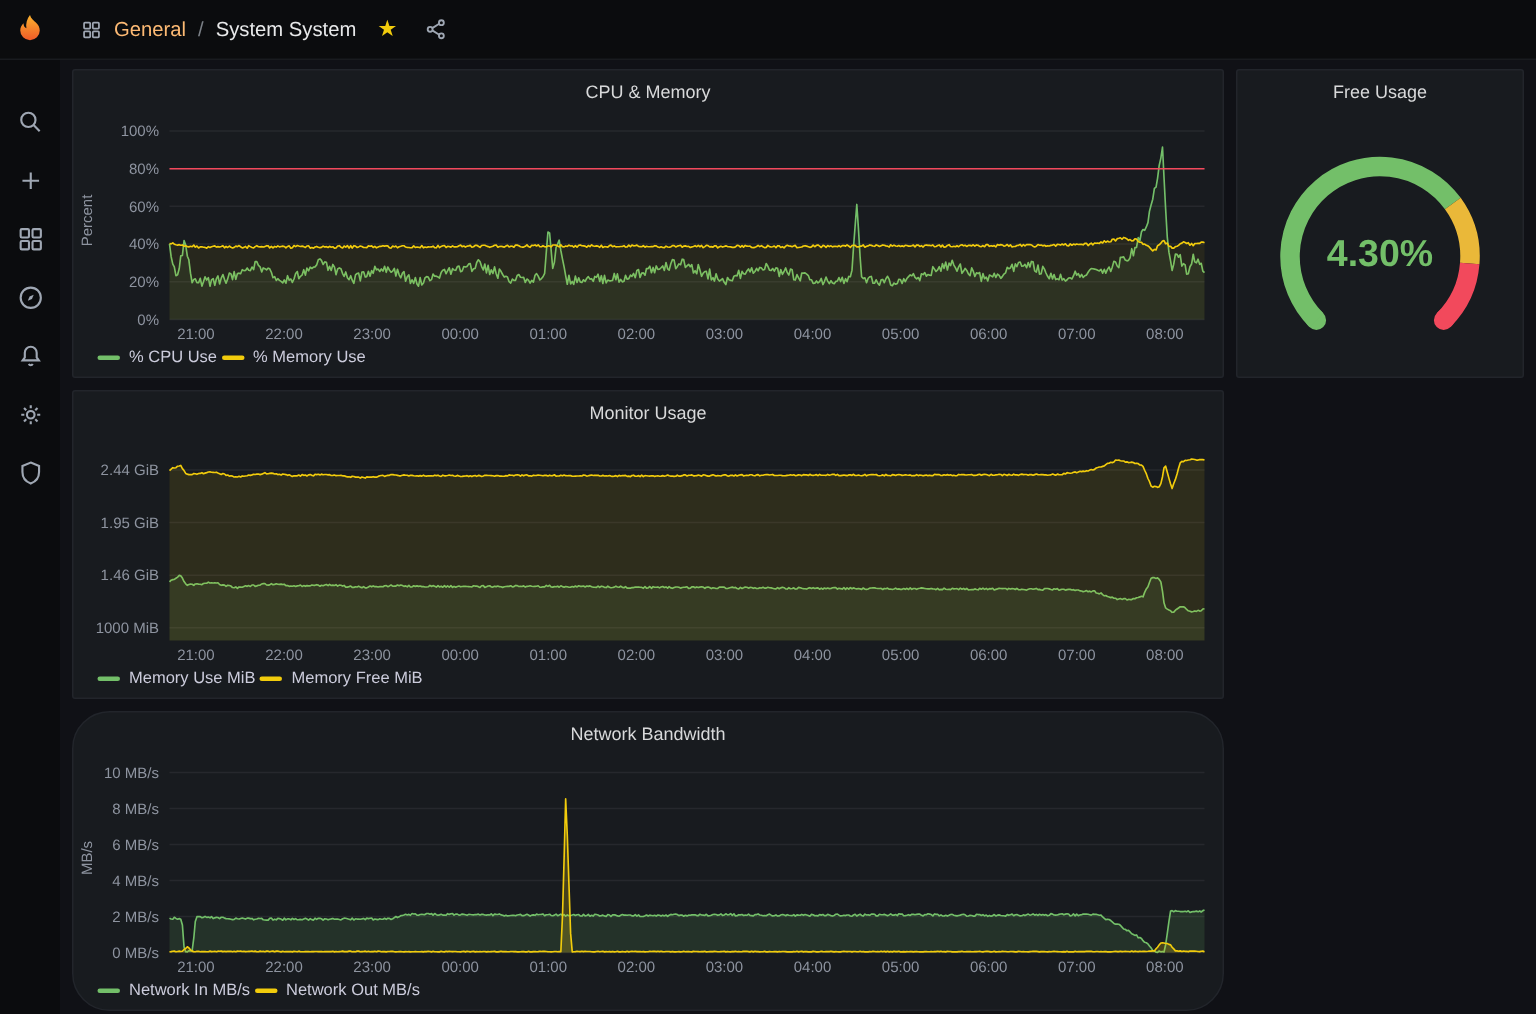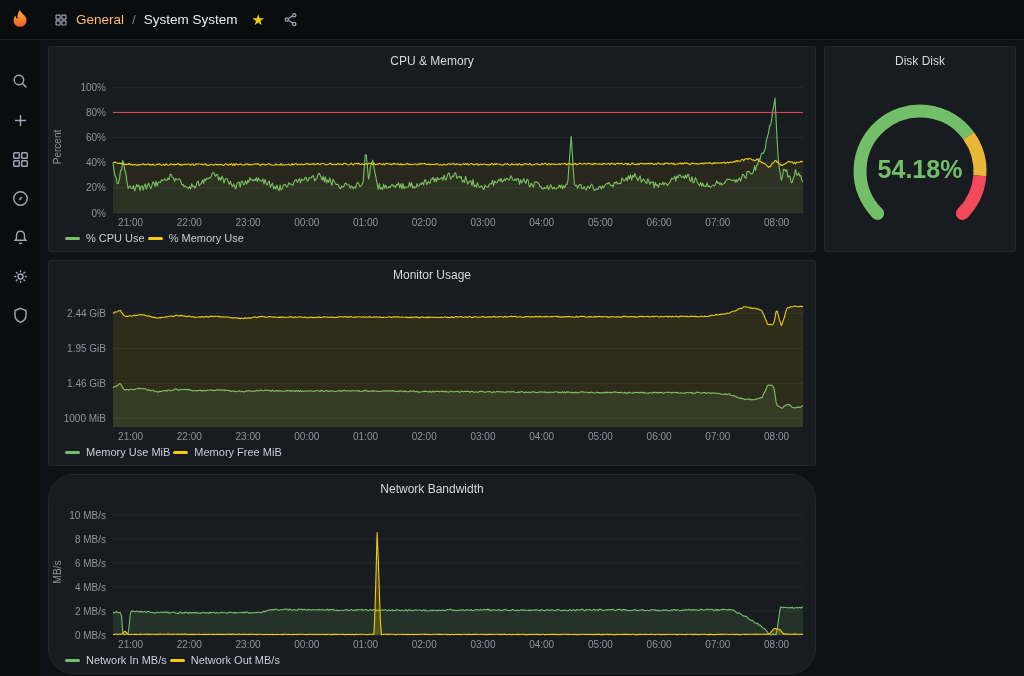--- a/index.html
+++ b/index.html
@@ -199,29 +199,29 @@
             <path d="M 64.0 91.3 L 65.1 91.6 L 66.2 90.9 L 67.2 91.8 L 68.3 92.2 L 69.4 92.4 L 70.5 92.1 L 71.5 92.5 L 72.6 92.3 L 73.7 93.2 L 74.8 92.8 L 75.9 93.4 L 76.9 93.6 L 78.0 93.2 L 79.1 93.5 L 80.2 92.4 L 81.2 93.8 L 82.3 93.0 L 83.4 94.3 L 84.5 93.6 L 85.6 93.5 L 86.6 93.8 L 87.7 93.9 L 88.8 94.5 L 89.9 93.4 L 91.0 94.0 L 92.0 93.5 L 93.1 93.2 L 94.2 92.9 L 95.3 93.7 L 96.3 93.4 L 97.4 93.7 L 98.5 93.3 L 99.6 92.8 L 100.7 94.2 L 101.7 93.3 L 102.8 94.0 L 103.9 93.0 L 105.0 93.9 L 106.0 94.3 L 107.1 93.9 L 108.2 93.1 L 109.3 93.4 L 110.4 92.7 L 111.4 93.5 L 112.5 94.3 L 113.6 93.9 L 114.7 93.3 L 115.8 94.5 L 116.8 92.8 L 117.9 93.4 L 119.0 94.0 L 120.1 94.3 L 121.1 93.4 L 122.2 92.8 L 123.3 93.5 L 124.4 93.6 L 125.5 93.4 L 126.5 93.7 L 127.6 93.4 L 128.7 92.8 L 129.8 92.9 L 130.8 94.3 L 131.9 93.2 L 133.0 94.3 L 134.1 93.3 L 135.2 93.7 L 136.2 92.9 L 137.3 93.6 L 138.4 93.3 L 139.5 93.1 L 140.5 93.3 L 141.6 94.2 L 142.7 93.3 L 143.8 92.9 L 144.9 94.5 L 145.9 94.1 L 147.0 92.7 L 148.1 93.4 L 149.2 92.7 L 150.2 93.0 L 151.3 93.3 L 152.4 93.1 L 153.5 93.4 L 154.6 94.0 L 155.6 93.0 L 156.7 92.9 L 157.8 94.4 L 158.9 94.0 L 160.0 94.4 L 161.0 93.7 L 162.1 93.3 L 163.2 93.8 L 164.3 94.1 L 165.3 93.9 L 166.4 93.1 L 167.5 93.7 L 168.6 93.4 L 169.7 94.0 L 170.7 93.2 L 171.8 93.8 L 172.9 93.5 L 174.0 94.4 L 175.0 94.3 L 176.1 93.0 L 177.2 92.8 L 178.3 93.8 L 179.4 94.3 L 180.4 93.0 L 181.5 93.8 L 182.6 92.7 L 183.7 94.4 L 184.8 92.8 L 185.8 94.4 L 186.9 92.8 L 188.0 93.1 L 189.1 94.0 L 190.1 93.6 L 191.2 93.0 L 192.3 93.3 L 193.4 94.0 L 194.5 94.0 L 195.5 94.1 L 196.6 92.9 L 197.7 93.2 L 198.8 92.9 L 199.8 94.0 L 200.9 93.2 L 202.0 94.2 L 203.1 93.7 L 204.2 93.2 L 205.2 93.2 L 206.3 92.8 L 207.4 93.1 L 208.5 92.8 L 209.5 92.9 L 210.6 94.2 L 211.7 94.4 L 212.8 93.0 L 213.9 93.6 L 214.9 93.0 L 216.0 94.2 L 217.1 93.5 L 218.2 93.2 L 219.3 92.8 L 220.3 92.8 L 221.4 93.7 L 222.5 93.9 L 223.6 94.0 L 224.6 94.2 L 225.7 94.1 L 226.8 92.9 L 227.9 94.0 L 229.0 93.7 L 230.0 93.8 L 231.1 94.1 L 232.2 92.7 L 233.3 94.2 L 234.3 93.7 L 235.4 94.0 L 236.5 93.6 L 237.6 93.7 L 238.7 93.6 L 239.7 93.1 L 240.8 94.1 L 241.9 94.2 L 243.0 92.6 L 244.0 94.1 L 245.1 93.3 L 246.2 92.8 L 247.3 92.7 L 248.4 94.0 L 249.4 93.2 L 250.5 93.3 L 251.6 93.8 L 252.7 92.9 L 253.7 93.6 L 254.8 93.6 L 255.9 93.5 L 257.0 92.8 L 258.1 92.4 L 259.1 93.4 L 260.2 93.0 L 261.3 93.7 L 262.4 93.1 L 263.5 92.9 L 264.5 92.6 L 265.6 93.8 L 266.7 93.5 L 267.8 92.6 L 268.8 92.5 L 269.9 93.2 L 271.0 93.9 L 272.1 92.7 L 273.2 92.5 L 274.2 92.5 L 275.3 93.0 L 276.4 93.4 L 277.5 93.9 L 278.5 93.5 L 279.6 93.2 L 280.7 92.5 L 281.8 92.4 L 282.9 93.8 L 283.9 93.3 L 285.0 93.2 L 286.1 93.4 L 287.2 93.8 L 288.3 93.0 L 289.3 92.5 L 290.4 93.6 L 291.5 93.1 L 292.6 93.2 L 293.6 93.8 L 294.7 92.4 L 295.8 92.4 L 296.9 92.8 L 298.0 93.5 L 299.0 93.7 L 300.1 93.7 L 301.2 93.2 L 302.3 92.2 L 303.3 93.4 L 304.4 93.9 L 305.5 92.5 L 306.6 92.7 L 307.7 92.3 L 308.7 93.0 L 309.8 92.2 L 310.9 93.5 L 312.0 93.5 L 313.0 92.8 L 314.1 93.5 L 315.2 93.6 L 316.3 92.9 L 317.4 93.0 L 318.4 93.6 L 319.5 92.3 L 320.6 92.3 L 321.7 92.4 L 322.8 93.0 L 323.8 93.6 L 324.9 92.2 L 326.0 93.5 L 327.1 93.6 L 328.1 93.0 L 329.2 93.3 L 330.3 92.4 L 331.4 93.0 L 332.5 92.9 L 333.5 93.7 L 334.6 92.7 L 335.7 93.8 L 336.8 92.5 L 337.8 92.3 L 338.9 92.8 L 340.0 92.9 L 341.1 93.1 L 342.2 93.8 L 343.2 92.7 L 344.3 93.4 L 345.4 92.2 L 346.5 93.0 L 347.5 93.2 L 348.6 92.9 L 349.7 93.1 L 350.8 93.9 L 351.9 92.5 L 352.9 94.0 L 354.0 93.4 L 355.1 93.5 L 356.2 93.8 L 357.3 92.7 L 358.3 92.4 L 359.4 93.5 L 360.5 92.9 L 361.6 93.6 L 362.6 93.5 L 363.7 93.5 L 364.8 93.3 L 365.9 93.3 L 367.0 92.8 L 368.0 93.7 L 369.1 93.6 L 370.2 92.4 L 371.3 93.5 L 372.3 92.4 L 373.4 92.9 L 374.5 92.8 L 375.6 92.4 L 376.7 93.3 L 377.7 93.4 L 378.8 93.5 L 379.9 92.8 L 381.0 93.8 L 382.0 93.2 L 383.1 93.5 L 384.2 93.5 L 385.3 93.3 L 386.4 93.4 L 387.4 92.8 L 388.5 92.9 L 389.6 93.7 L 390.7 94.0 L 391.7 93.5 L 392.8 94.0 L 393.9 94.1 L 395.0 93.1 L 396.1 93.7 L 397.1 93.8 L 398.2 93.6 L 399.3 92.7 L 400.4 92.7 L 401.5 93.6 L 402.5 93.1 L 403.6 92.8 L 404.7 92.5 L 405.8 93.8 L 406.8 93.1 L 407.9 92.9 L 409.0 93.3 L 410.1 93.2 L 411.2 94.0 L 412.2 93.6 L 413.3 93.3 L 414.4 92.8 L 415.5 93.5 L 416.5 92.6 L 417.6 93.5 L 418.7 92.6 L 419.8 94.1 L 420.9 93.4 L 421.9 92.6 L 423.0 92.7 L 424.1 93.6 L 425.2 93.4 L 426.3 93.8 L 427.3 92.9 L 428.4 92.9 L 429.5 94.3 L 430.6 93.5 L 431.6 93.1 L 432.7 93.7 L 433.8 93.3 L 434.9 92.9 L 436.0 93.4 L 437.0 93.5 L 438.1 93.6 L 439.2 93.9 L 440.3 93.9 L 441.3 93.6 L 442.4 92.6 L 443.5 92.7 L 444.6 93.8 L 445.7 92.7 L 446.7 93.7 L 447.8 92.6 L 448.9 93.1 L 450.0 93.2 L 451.0 93.1 L 452.1 94.0 L 453.2 94.1 L 454.3 93.9 L 455.4 93.3 L 456.4 92.6 L 457.5 93.4 L 458.6 92.8 L 459.7 93.5 L 460.7 94.1 L 461.8 93.9 L 462.9 92.6 L 464.0 93.4 L 465.1 93.7 L 466.1 93.5 L 467.2 93.0 L 468.3 94.1 L 469.4 92.8 L 470.5 92.9 L 471.5 94.0 L 472.6 93.4 L 473.7 94.2 L 474.8 93.1 L 475.8 92.5 L 476.9 93.0 L 478.0 93.1 L 479.1 93.5 L 480.2 92.9 L 481.2 92.6 L 482.3 94.1 L 483.4 94.0 L 484.5 93.8 L 485.5 93.7 L 486.6 93.0 L 487.7 92.8 L 488.8 93.1 L 489.9 93.5 L 490.9 93.9 L 492.0 93.6 L 493.1 92.4 L 494.2 93.5 L 495.3 92.6 L 496.3 92.3 L 497.4 93.1 L 498.5 94.0 L 499.6 92.6 L 500.6 92.9 L 501.7 93.9 L 502.8 92.7 L 503.9 93.4 L 505.0 92.9 L 506.0 93.6 L 507.1 93.2 L 508.2 93.2 L 509.3 93.5 L 510.3 92.7 L 511.4 93.6 L 512.5 92.7 L 513.6 92.7 L 514.7 93.1 L 515.7 92.3 L 516.8 93.0 L 517.9 93.9 L 519.0 92.7 L 520.0 92.6 L 521.1 92.6 L 522.2 93.6 L 523.3 93.6 L 524.4 93.1 L 525.4 93.1 L 526.5 92.3 L 527.6 93.8 L 528.7 93.2 L 529.8 92.9 L 530.8 92.3 L 531.9 92.6 L 533.0 93.0 L 534.1 93.2 L 535.1 92.3 L 536.2 92.7 L 537.3 93.3 L 538.4 92.8 L 539.5 92.3 L 540.5 92.5 L 541.6 92.9 L 542.7 93.1 L 543.8 93.7 L 544.8 92.2 L 545.9 93.1 L 547.0 92.4 L 548.1 93.0 L 549.2 93.2 L 550.2 92.7 L 551.3 93.3 L 552.4 92.9 L 553.5 93.4 L 554.5 92.5 L 555.6 92.7 L 556.7 93.1 L 557.8 93.1 L 558.9 92.8 L 559.9 92.4 L 561.0 93.6 L 562.1 92.3 L 563.2 92.4 L 564.2 93.3 L 565.3 92.8 L 566.4 93.7 L 567.5 92.5 L 568.6 92.3 L 569.6 92.6 L 570.7 92.6 L 571.8 92.8 L 572.9 92.3 L 574.0 93.5 L 575.0 93.3 L 576.1 92.7 L 577.2 92.3 L 578.3 93.6 L 579.3 92.4 L 580.4 93.8 L 581.5 93.6 L 582.6 92.6 L 583.7 92.1 L 584.7 93.3 L 585.8 93.5 L 586.9 93.2 L 588.0 93.5 L 589.0 92.8 L 590.1 93.5 L 591.2 92.5 L 592.3 92.2 L 593.4 92.9 L 594.4 92.5 L 595.5 93.3 L 596.6 92.6 L 597.7 92.6 L 598.8 92.9 L 599.8 92.2 L 600.9 93.1 L 602.0 92.3 L 603.1 92.5 L 604.1 93.3 L 605.2 93.4 L 606.3 92.7 L 607.4 93.5 L 608.5 92.0 L 609.5 92.1 L 610.6 93.2 L 611.7 92.8 L 612.8 93.1 L 613.8 92.7 L 614.9 93.6 L 616.0 92.0 L 617.1 92.5 L 618.2 92.1 L 619.2 92.3 L 620.3 93.1 L 621.4 92.8 L 622.5 92.0 L 623.5 93.2 L 624.6 92.2 L 625.7 93.6 L 626.8 93.3 L 627.9 93.3 L 628.9 92.7 L 630.0 92.6 L 631.1 91.9 L 632.2 93.2 L 633.3 92.0 L 634.3 93.0 L 635.4 92.0 L 636.5 92.1 L 637.6 92.0 L 638.6 92.3 L 639.7 93.1 L 640.8 93.6 L 641.9 93.1 L 643.0 92.0 L 644.0 92.5 L 645.1 92.4 L 646.2 92.9 L 647.3 92.5 L 648.3 93.2 L 649.4 92.9 L 650.5 93.0 L 651.6 92.6 L 652.7 92.4 L 653.7 92.0 L 654.8 93.1 L 655.9 91.9 L 657.0 92.0 L 658.0 92.4 L 659.1 91.7 L 660.2 92.3 L 661.3 91.5 L 662.4 92.8 L 663.4 92.9 L 664.5 91.6 L 665.6 92.5 L 666.7 91.7 L 667.8 92.2 L 668.8 91.7 L 669.9 92.0 L 671.0 91.9 L 672.1 91.9 L 673.1 92.2 L 674.2 91.2 L 675.3 91.2 L 676.4 92.7 L 677.5 91.7 L 678.5 91.1 L 679.6 92.2 L 680.7 91.0 L 681.8 91.2 L 682.8 91.0 L 683.9 91.3 L 685.0 90.3 L 686.1 91.0 L 687.2 89.5 L 688.2 90.5 L 689.3 89.7 L 690.4 90.3 L 691.5 90.2 L 692.5 88.5 L 693.6 88.4 L 694.7 89.6 L 695.8 88.1 L 696.9 87.8 L 697.9 87.5 L 699.0 88.5 L 700.1 87.3 L 701.2 87.7 L 702.3 88.3 L 703.3 89.2 L 704.4 88.7 L 705.5 89.6 L 706.6 89.4 L 707.6 88.2 L 708.7 88.4 L 709.8 90.0 L 710.9 90.5 L 712.0 90.5 L 713.0 91.9 L 714.1 91.7 L 715.2 92.5 L 716.3 92.9 L 717.3 93.8 L 718.4 95.1 L 719.5 96.3 L 720.6 95.3 L 721.7 95.6 L 722.7 92.8 L 723.8 92.2 L 724.9 91.1 L 726.0 89.7 L 727.0 89.4 L 728.1 91.5 L 729.2 91.1 L 730.3 93.3 L 731.4 93.2 L 732.4 94.4 L 733.5 94.4 L 734.6 93.4 L 735.7 93.2 L 736.7 92.6 L 737.8 91.5 L 738.9 91.1 L 740.0 90.2 L 741.1 90.7 L 742.1 91.3 L 743.2 90.8 L 744.3 92.5 L 745.4 91.3 L 746.5 92.8 L 747.5 91.4 L 748.6 91.3 L 749.7 91.2 L 750.8 91.2 L 751.8 90.4 L 752.9 90.4 L 754.0 90.9 " fill="none" stroke="#F2CC0C" stroke-width="1.1" stroke-linejoin="round"></path>
             <line x1="64" y1="41.42857142857143" x2="754" y2="41.42857142857143" stroke="#F2495C" stroke-width="1"></line>
           </svg></div>
       <div class="legend" id="legend-cpu">
           <span class="leg"><i style="background: rgb(115, 191, 105);"></i>% CPU Use</span>
           <span class="leg"><i style="background: rgb(242, 204, 12);"></i>% Memory Use</span>
         </div>
     </section>
 
     <section class="panel" id="panel-disk">
-      <h2 class="panel-title">Disk Disk</h2>
+      <h2 class="panel-title">Free Usage</h2>
       <div class="gauge" id="gauge-disk"><svg width="190" height="180">
             <path d="M 52.573593128807154 142.42640687119285 A 60 60 0 0 1 51.11877790284977 140.9199016037499" fill="none" stroke="#73BF69" stroke-width="13" stroke-linecap="round"></path>
             <path d="M 138.88122209715027 140.91990160374988 A 60 60 0 0 1 137.4264068711929 142.4264068711928" fill="none" stroke="#F2495C" stroke-width="13" stroke-linecap="round"></path>
             <path d="M 52.573593128807154 142.42640687119285 A 60 60 0 1 1 143.54101966249684 64.7328848624516" fill="none" stroke="#73BF69" stroke-width="13" stroke-linecap="butt"></path>
             <path d="M 143.54101966249684 64.7328848624516 A 60 60 0 0 1 154.81504002398768 104.70754574367065" fill="none" stroke="#EAB839" stroke-width="13" stroke-linecap="butt"></path>
             <path d="M 154.81504002398768 104.70754574367065 A 60 60 0 0 1 137.4264068711929 142.4264068711928" fill="none" stroke="#F2495C" stroke-width="13" stroke-linecap="butt"></path>
           </svg>
-        <div class="gauge-value">54.18%</div>
+        <div class="gauge-value">4.30%</div>
       </div>
     </section>
   </div>
 
   <section class="panel" id="panel-memory">
     <h2 class="panel-title">Monitor Usage</h2>
     <div class="chart" id="chart-memory"><svg width="766" height="160">
           <line x1="64" y1="133.5744680851064" x2="754" y2="133.5744680851064" stroke="rgba(204,204,220,0.08)" stroke-width="1"></line>
           <text x="57" y="137.0744680851064" text-anchor="end" fill="#8e94a0" font-size="10">1000 MiB</text>
           <line x1="64" y1="98.46808510638297" x2="754" y2="98.46808510638297" stroke="rgba(204,204,220,0.08)" stroke-width="1"></line>

